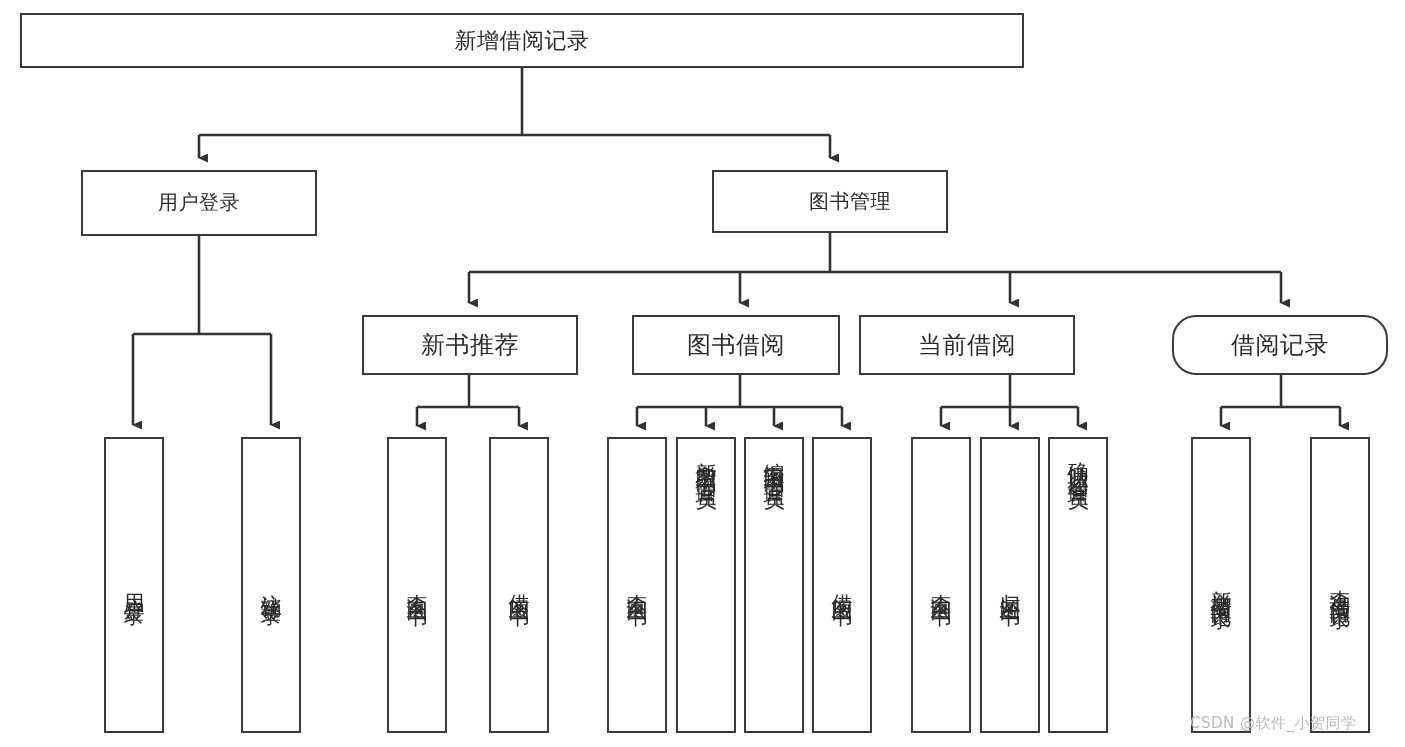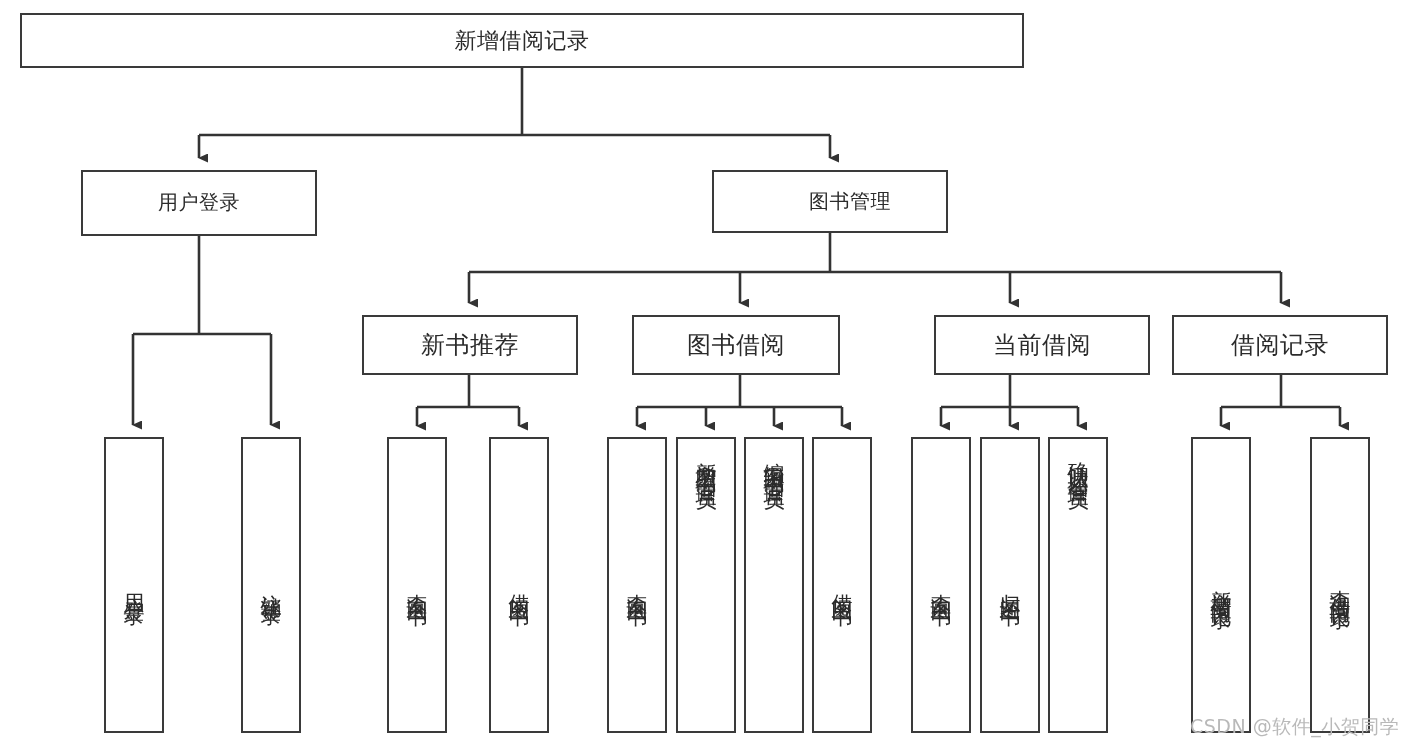--- a/index.html
+++ b/index.html
@@ -61,21 +61,21 @@
     margin: 0 auto;
     white-space: nowrap;
   }
   .node-leaf.leaf-centered {
     align-items: center;
     padding-top: 0;
   }
   .watermark {
     position: absolute;
     color: #b9b9b9;
-    font-size: 19px;
+    font-size: 15px;
     letter-spacing: 0.5px;
     white-space: nowrap;
     pointer-events: none;
     user-select: none;
   }
 </style>
 </head>
 <body>
 
 <div id="diagram-root">
@@ -142,24 +142,24 @@
   <div class="node-box node-l1" style="left:712px; top:170px; width:236px; height:63px;padding-left:40px;">
     <span class="node-label">图书管理</span>
   </div>
 
   <div class="node-box node-l2" style="left:362px; top:315px; width:216px; height:60px;">
     <span class="node-label">新书推荐</span>
   </div>
   <div class="node-box node-l2" style="left:632px; top:315px; width:208px; height:60px;">
     <span class="node-label">图书借阅</span>
   </div>
-  <div class="node-box node-l2" style="left:934px; top:315px; width:216px; height:60px;">
+  <div class="node-box node-l2" style="left:859px; top:315px; width:216px; height:60px;">
     <span class="node-label">当前借阅</span>
   </div>
-  <div class="node-box node-l2" style="left:1172px; top:315px; width:216px; height:60px;">
+  <div class="node-box node-l2" style="left:1172px; top:315px; width:216px; height:60px;border-radius:24px;">
     <span class="node-label">借阅记录</span>
   </div>
 
   <div class="node-box node-leaf leaf-centered" style="left:104px; top:437px; width:60px; height:296px;">
     <span class="node-label">用户登录</span>
   </div>
   <div class="node-box node-leaf leaf-centered" style="left:241px; top:437px; width:60px; height:296px;">
     <span class="node-label">注销登录</span>
   </div>
 

